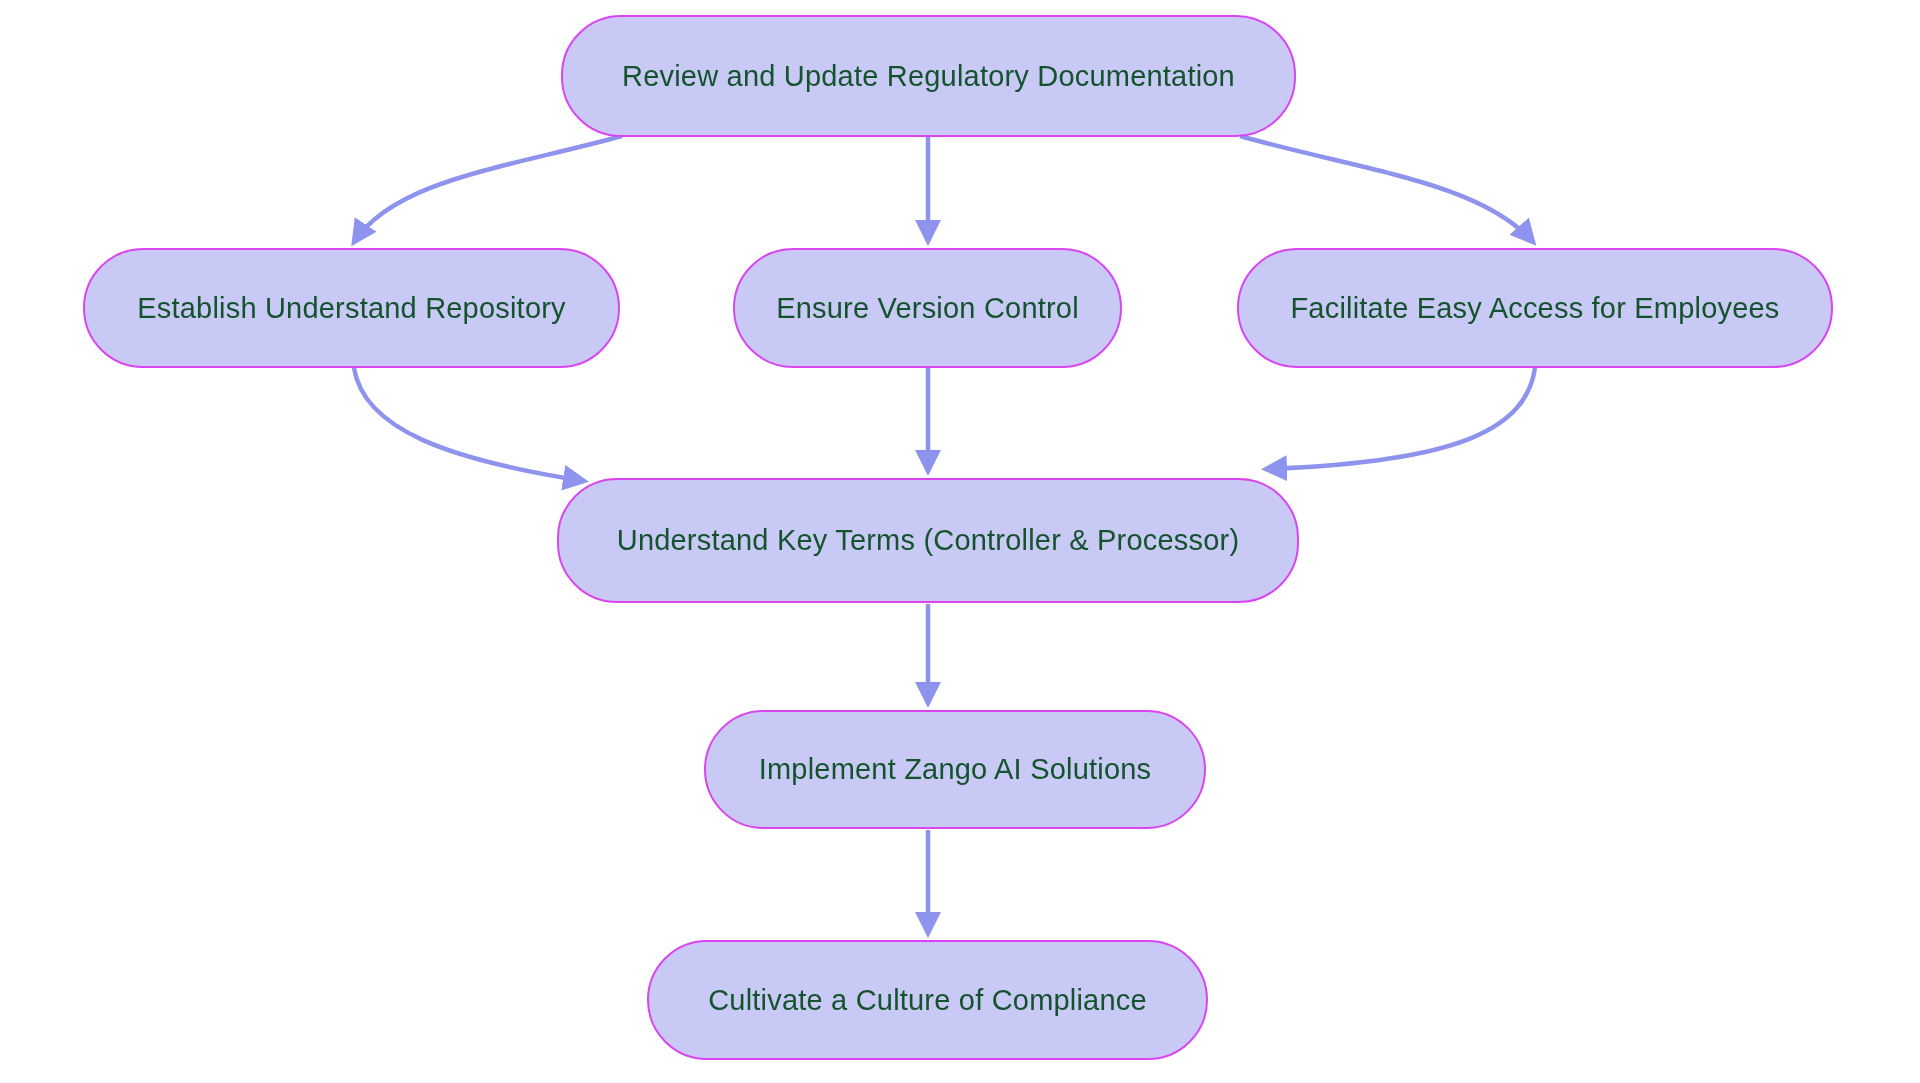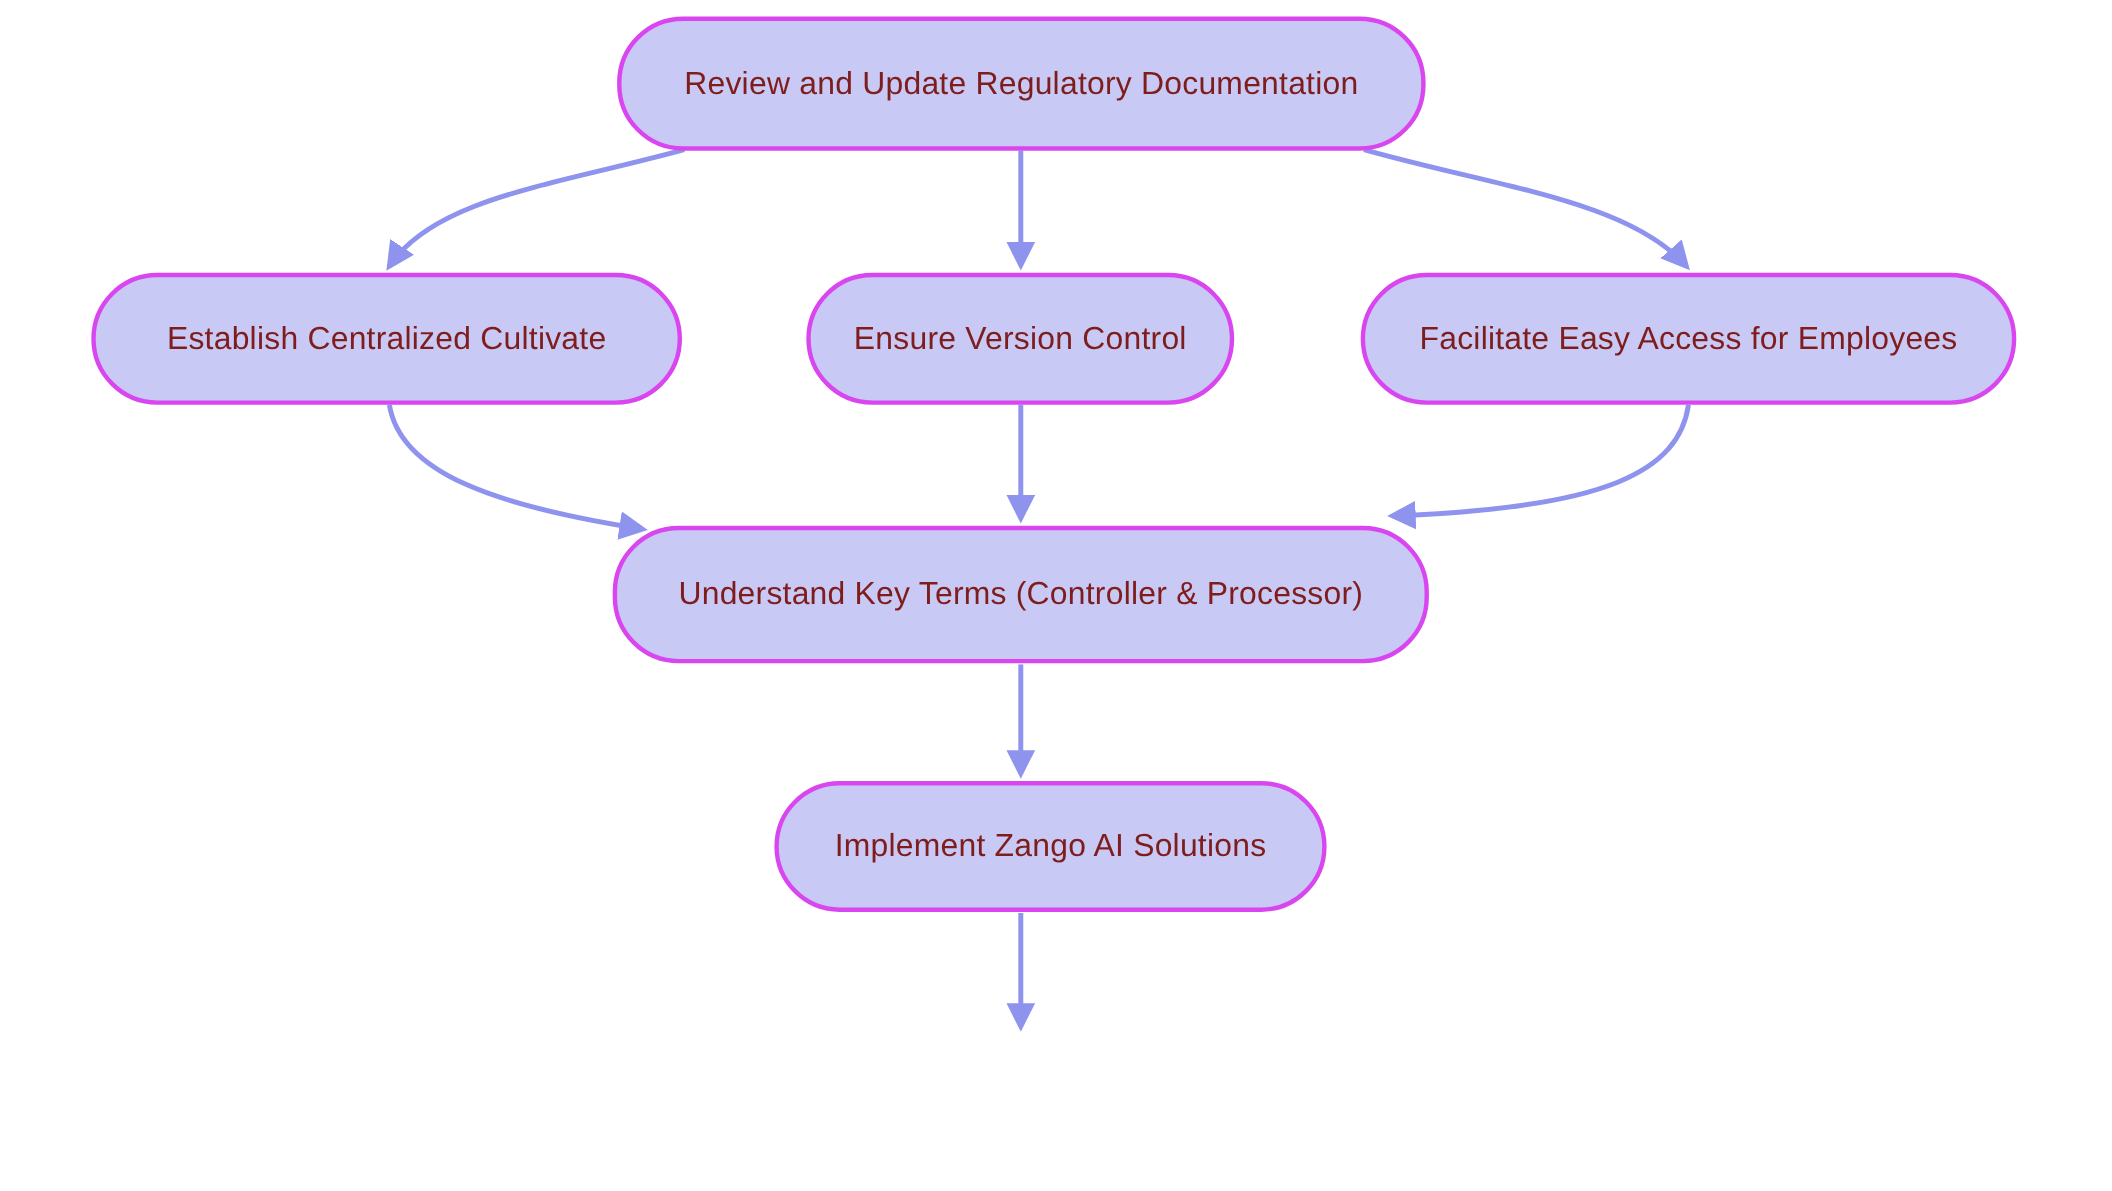--- a/index.html
+++ b/index.html
@@ -19,27 +19,27 @@
     position: absolute;
     left: 0; top: 0;
     width: 1920px;
     height: 1083px;
     pointer-events: none;
   }
   .node {
     position: absolute;
     box-sizing: border-box;
     background: #c8c9f5;
-    border: 4px solid #d946ef;
+    border: 2px solid #d946ef;
     border-radius: 60px;
     display: flex;
     align-items: center;
     justify-content: center;
     text-align: center;
-    color: #7f1d1d;
+    color: #14532d;
     font-size: 29px;
     font-weight: 500;
     letter-spacing: 0.2px;
     white-space: nowrap;
   }
   
   #node-review-docs     { left: 561px;  top: 15px;  width: 735px; height: 122px; }
   #node-central-repo    { left: 83px;   top: 248px; width: 537px; height: 120px; }
   #node-version-control { left: 733px;  top: 248px; width: 389px; height: 120px; }
   #node-easy-access     { left: 1237px; top: 248px; width: 596px; height: 120px; }
@@ -69,24 +69,25 @@
     <path class="edge" d="M 1240 136 C 1360 170, 1480 182, 1533 242" marker-end="url(#arrowhead)"></path>
     <path class="edge" d="M 354 368 C 364 430, 450 460, 584 481" marker-end="url(#arrowhead)"></path>
     <path class="edge" d="M 928 368 L 928 471" marker-end="url(#arrowhead)"></path>
     <path class="edge" d="M 1535 368 C 1526 428, 1462 462, 1266 469" marker-end="url(#arrowhead)"></path>
     <path class="edge" d="M 928 604 L 928 703" marker-end="url(#arrowhead)"></path>
     <path class="edge" d="M 928 830 L 928 933" marker-end="url(#arrowhead)"></path>
   </svg>
 
   <div class="node" id="node-review-docs">Review and Update Regulatory Documentation</div>
 
-  <div class="node" id="node-central-repo">Establish Centralized Cultivate</div>
+  <div class="node" id="node-central-repo">Establish Understand Repository</div>
 
   <div class="node" id="node-easy-access">Facilitate Easy Access for Employees</div>
 
   <div class="node" id="node-version-control">Ensure Version Control</div>
 
   <div class="node" id="node-key-terms">Understand Key Terms (Controller &amp; Processor)</div>
 
   <div class="node" id="node-zango-ai">Implement Zango AI Solutions</div>
 
+  <div class="node" id="node-culture">Cultivate a Culture of Compliance</div>
 
 </div>
 
 </body></html>

